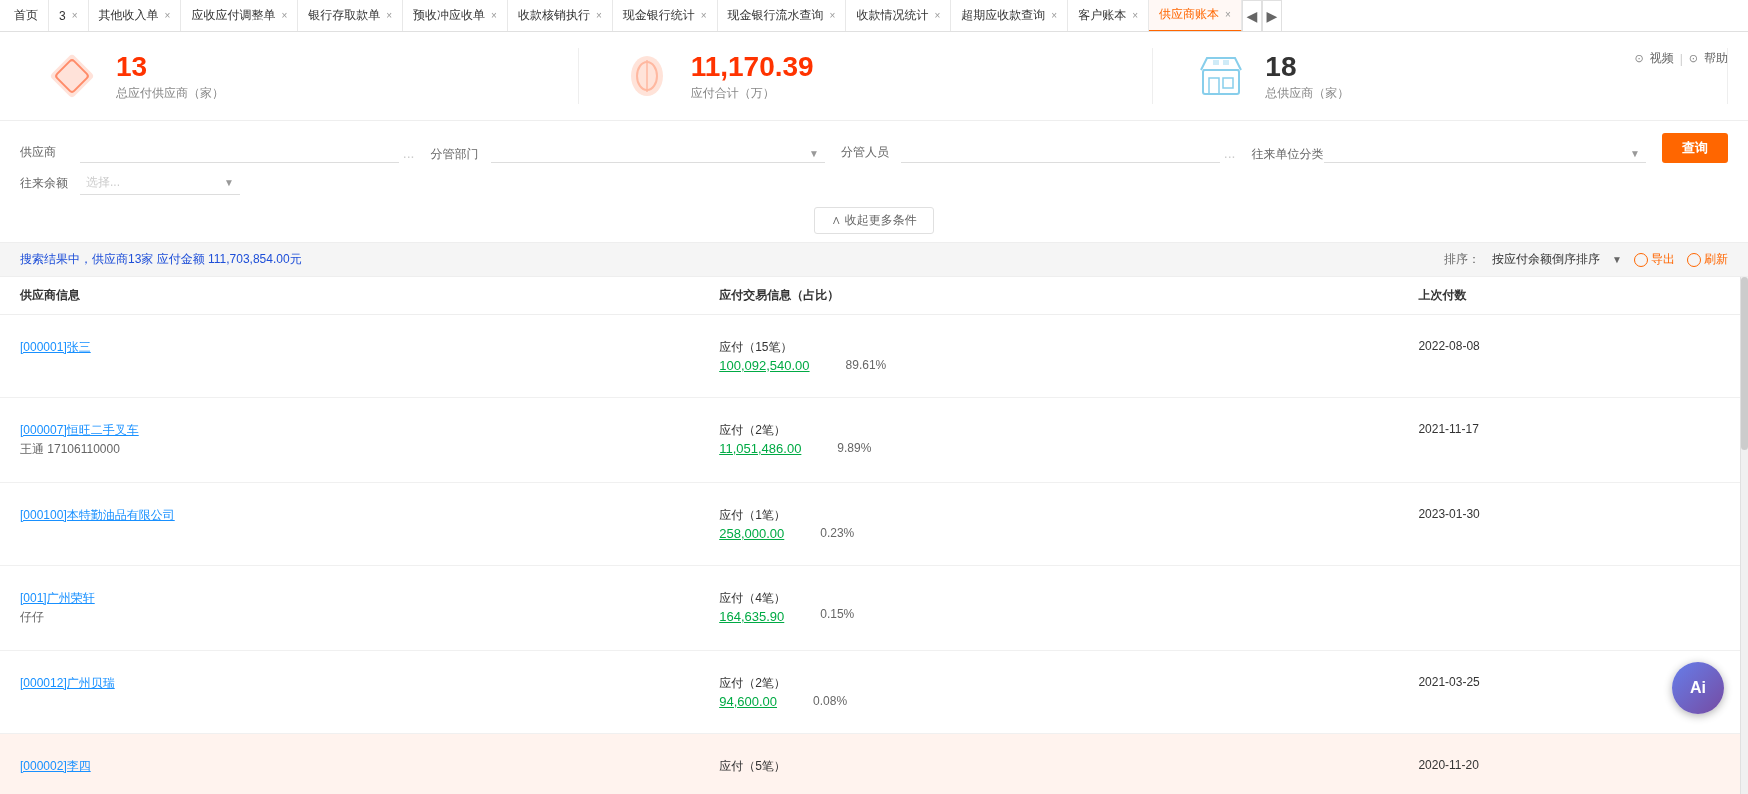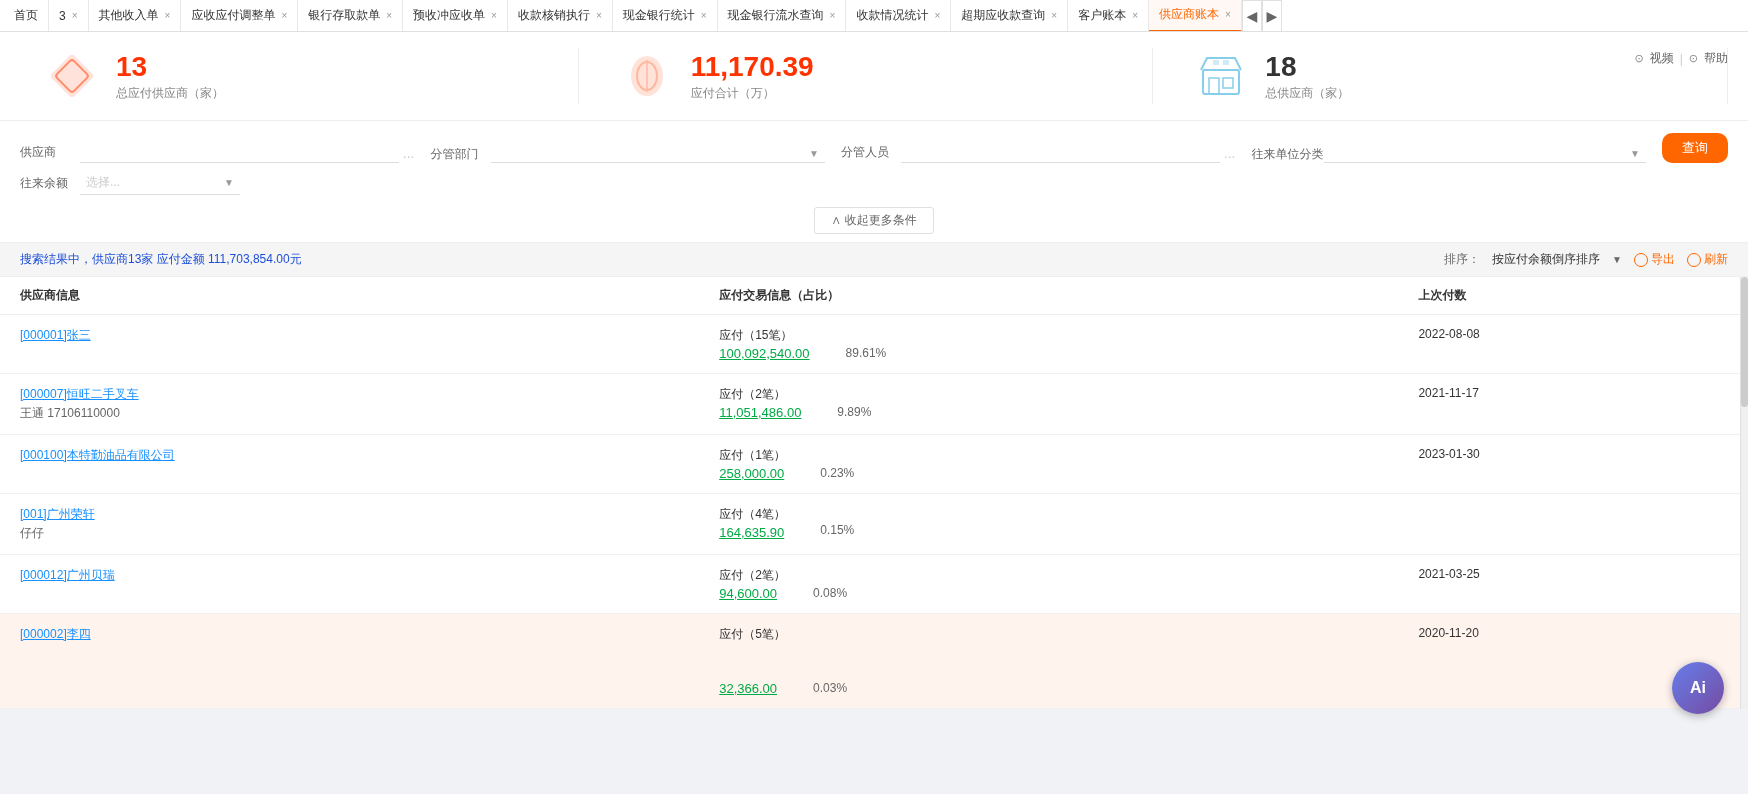--- a/index.html
+++ b/index.html
@@ -52,21 +52,21 @@
     }
     .filter-input-dots { color: #ccc; font-size: 14px; margin-left: 4px; cursor: pointer; }
     .filter-select {
       flex: 1; border: none; border-bottom: 1px solid #ddd; padding: 3px 6px;
       font-size: 12px; outline: none; background: transparent; color: #333;
       display: flex; align-items: center; justify-content: space-between; cursor: pointer;
     }
     .filter-dropdown-arrow { color: #999; font-size: 10px; }
     .query-btn {
       background: #ff6600; color: #fff; border: none; padding: 6px 20px;
-      font-size: 13px; border-radius: 10px; cursor: pointer; white-space: nowrap;
+      font-size: 13px; border-radius: 3px; cursor: pointer; white-space: nowrap; font-weight: bold;
     }
     .collapse-btn {
       display: flex; align-items: center; justify-content: center;
       padding: 4px 16px; font-size: 12px; color: #666; cursor: pointer;
       border: 1px solid #e0e0e0; border-radius: 3px; background: #fff;
       margin: 4px auto 0; width: fit-content;
     }
 
     
     .results-bar {
@@ -82,21 +82,21 @@
     .export-btn, .refresh-btn { display: flex; align-items: center; gap: 3px; cursor: pointer; color: #ff6600; }
 
     
     .table-container { background: #fff; overflow-x: auto; }
     .data-table { width: 100%; border-collapse: collapse; }
     .data-table th {
       text-align: left; padding: 10px 20px; font-size: 12px; color: #333;
       font-weight: 600; border-bottom: 1px solid #eee; background: #fff;
     }
     .data-table td {
-      padding: 12px 20px; font-size: 12px; color: #333;
+      padding: 24px 20px; font-size: 12px; color: #333;
       border-bottom: 1px solid #f0f0f0; vertical-align: top;
     }
     .data-table tr.highlighted td { background: #fff3ee; }
     .supplier-link { color: #1890ff; text-decoration: underline; cursor: pointer; font-size: 12px; }
     .supplier-sub { color: #666; font-size: 12px; margin-top: 2px; }
     .payable-count { color: #333; font-size: 12px; }
     .payable-amount { color: #00aa44; font-size: 13px; font-weight: 500; text-decoration: underline; cursor: pointer; margin-top: 2px; display: block; }
     .payable-percent { color: #666; font-size: 12px; padding-left: 16px; }
     .last-pay-date { color: #333; font-size: 12px; }
 

